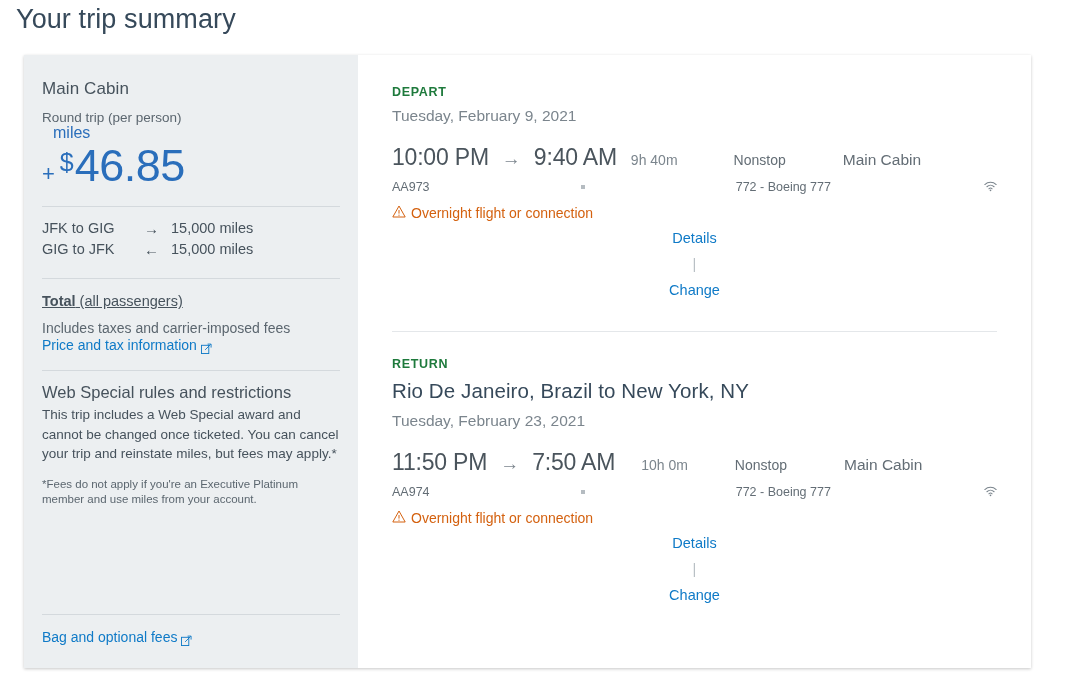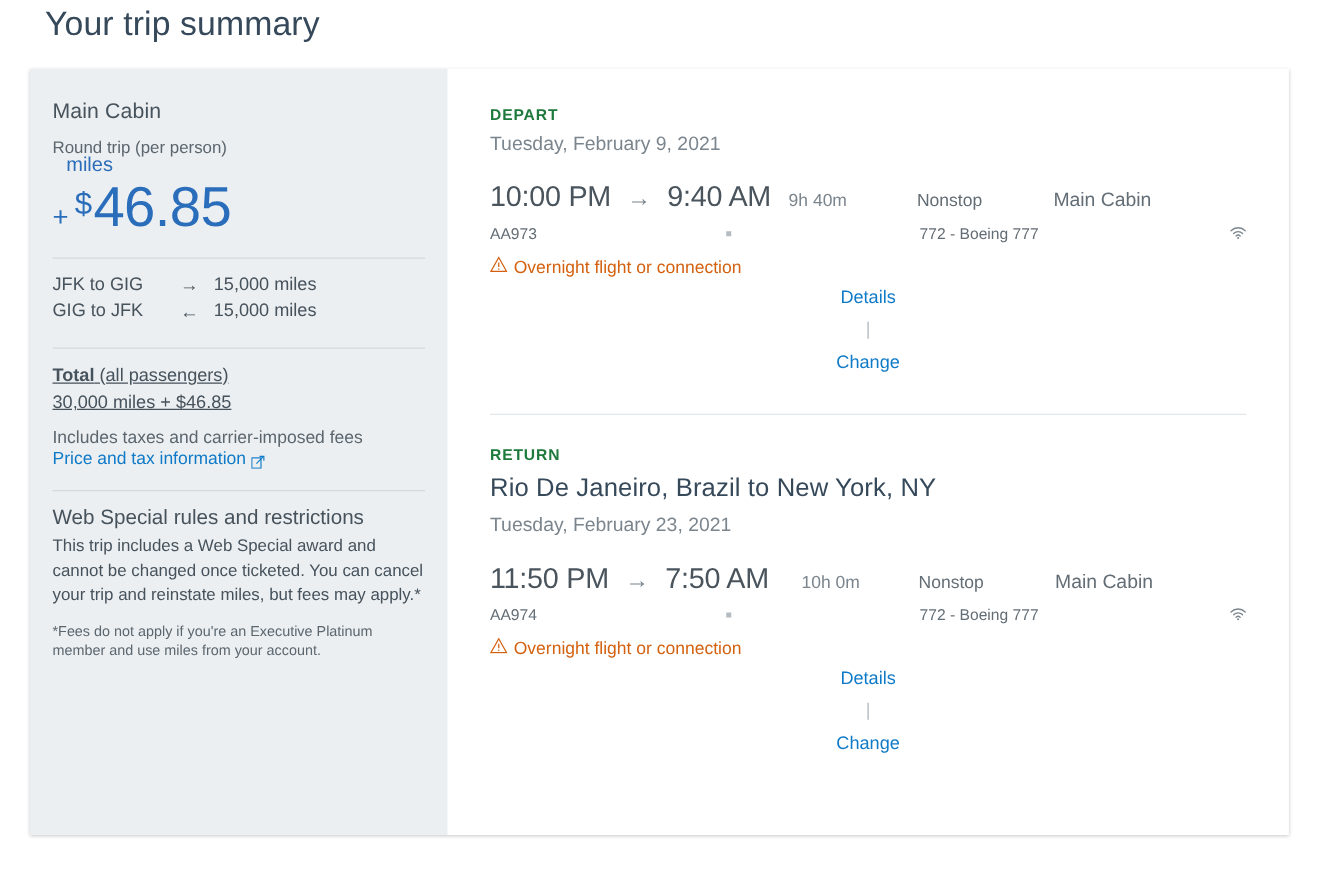--- a/index.html
+++ b/index.html
@@ -10,21 +10,21 @@
     width: 1065px;
     height: 695px;
     background: #ffffff;
     font-family: "Liberation Sans", sans-serif;
     -webkit-font-smoothing: antialiased;
     overflow: hidden;
   }
 
   .page-title {
     position: absolute;
-    left: 36px;
+    left: 16px;
     top: 4px;
     font-size: 27px;
     font-weight: 400;
     color: #36495a;
     letter-spacing: 0.1px;
   }
 
   .card {
     position: absolute;
     left: 24px;
@@ -313,21 +313,20 @@
         <span class="leg-miles">15,000 miles</span>
       </div>
     </div>
 
     <div class="divider"></div>
 
     <div class="total-block">
       <div class="total-line">
         <b>Total</b><span> (all passengers)</span>
       </div>
-      <div class="total-line">30,000 miles + $46.85</div>
       <div class="fine-note">Includes taxes and carrier-imposed fees</div>
       <a class="link" style="margin-top:1px;">
         <span>Price and tax information</span>
         <span class="ext-icon">
           <svg viewBox="0 0 12 12" width="11" height="11" aria-hidden="true">
             <rect x="0.5" y="2.5" width="8" height="9" fill="none" stroke="#0f7ac7" stroke-width="1"></rect>
             <path d="M4.5 7.5 L10.5 1.5" stroke="#0f7ac7" stroke-width="1" fill="none"></path>
             <path d="M7.2 1.2 H11 V5" fill="none" stroke="#0f7ac7" stroke-width="1"></path>
           </svg>
         </span>
@@ -335,20 +334,33 @@
     </div>
 
     <div class="divider" style="margin-top:16px;"></div>
 
     <div style="margin-top:12px;">
       <div class="rules-title">Web Special rules and restrictions</div>
       <div class="rules-body">This trip includes a Web Special award and cannot be changed once ticketed. You can cancel your trip and reinstate miles, but fees may apply.*</div>
       <div class="rules-footnote">*Fees do not apply if you're an Executive Platinum member and use miles from your account.</div>
     </div>
 
+    <div class="bottom-link-wrap">
+      <div class="divider"></div>
+      <a class="link">
+        <span>Bag and optional fees</span>
+        <span class="ext-icon">
+          <svg viewBox="0 0 12 12" width="11" height="11" aria-hidden="true">
+            <rect x="0.5" y="2.5" width="8" height="9" fill="none" stroke="#0f7ac7" stroke-width="1"></rect>
+            <path d="M4.5 7.5 L10.5 1.5" stroke="#0f7ac7" stroke-width="1" fill="none"></path>
+            <path d="M7.2 1.2 H11 V5" fill="none" stroke="#0f7ac7" stroke-width="1"></path>
+          </svg>
+        </span>
+      </a>
+    </div>
   </div>
 
   <div class="right-panel">
 
     <div>
       <div class="seg-kicker">DEPART</div>
       <div class="seg-date">Tuesday, February 9, 2021</div>
 
       <div class="times-row">
         <span class="time-dep">10:00 PM</span>

